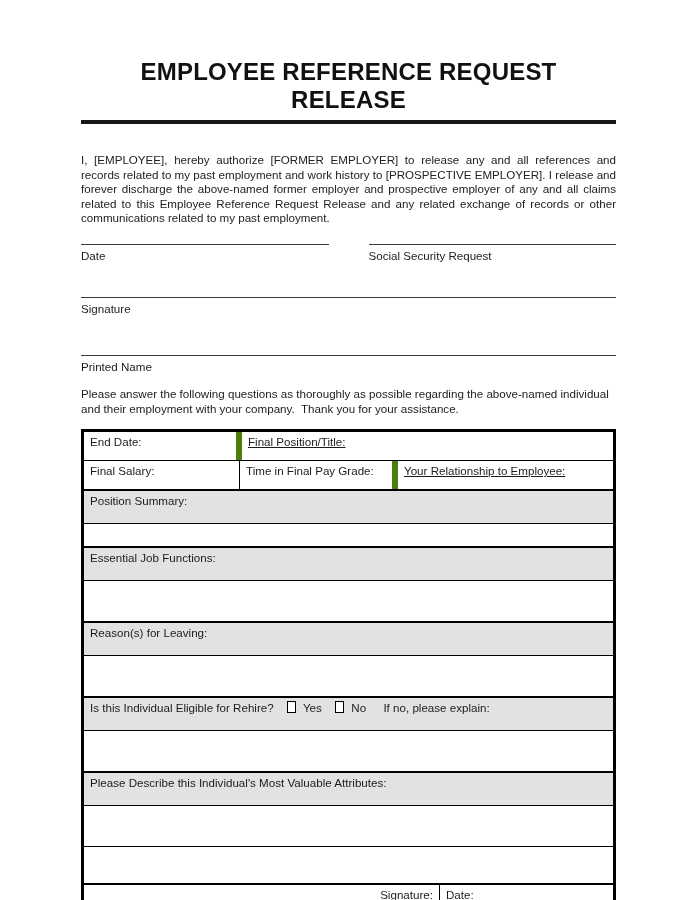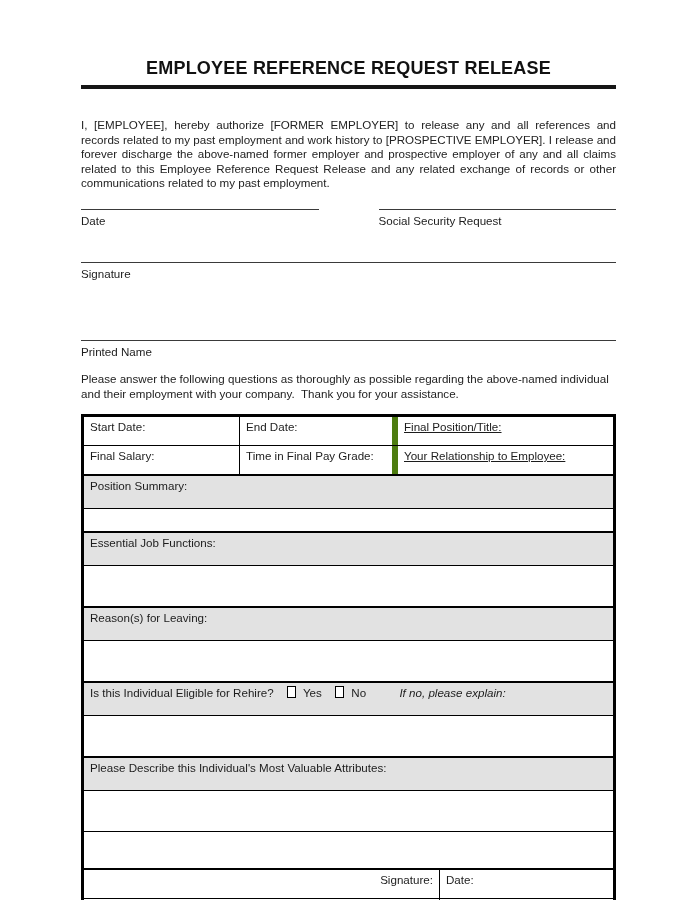--- a/index.html
+++ b/index.html
@@ -4,31 +4,31 @@
 <style>
   html, body { margin:0; padding:0; }
   body {
     width:698px; height:900px; background:#ffffff;
     font-family:"Liberation Sans", sans-serif; color:#1c1c1c;
     overflow:hidden;
   }
   .content { width:535px; margin-left:81px; padding-top:58px; }
 
   .doc-title {
-    font-size:18px; font-weight:bold; text-align:center;
+    font-size:24px; font-weight:bold; text-align:center;
     letter-spacing:0.2px; color:#111;
   }
   .title-rule { height:4px; background:#161616; margin-top:6px; }
 
   .intro {
     margin:29px 0 0; font-size:11.6px; line-height:14.6px;
     text-align:justify; color:#222;
   }
 
-  .sig-row { display:flex; gap:60px; margin-top:18px; }
+  .sig-row { display:flex; gap:40px; margin-top:18px; }
   .sig-row + .sig-row { margin-top:35px;flex-direction:column; }
   .sig-field { flex:1; }
   .sig-line { border-top:1.5px solid #3a3a3a; height:0; }
   .sig-label { font-size:11.6px; padding-top:4px; }
 
   .instruction {
     margin:14px 0 0; font-size:11.6px; line-height:14.6px;
     white-space:pre-wrap; color:#222;
   }
 
@@ -48,21 +48,21 @@
   .head .td, .td.head { height:32px; padding-top:3px; }
   .blank-short .td { height:22px; }
   .blank-tall .td { height:40px; }
   .blank-mid .td { height:36px; }
 
   .checkbox {
     display:inline-block; width:7px; height:10px;
     border:1px solid #000; background:#fff;
     vertical-align:-1px; margin:0 4px 0 10px;
   }
-  .explain-label { margin-left:30px;font-style:italic; }
+  .explain-label { margin-left:14px; }
 
   .fcell-left { width:356px; border-right:1px solid #000;text-align:right; }
   .fcell-right { flex:1; }
   .footer-row .td { height:28px; }
 </style>
 </head>
 <body>
 
 <div class="content">
 
@@ -91,23 +91,20 @@
       <div class="sig-line"></div>
       <div class="sig-label">Printed Name</div>
     </div>
   </div>
 
   <p class="instruction">Please answer the following questions as thoroughly as possible regarding the above-named individual and their employment with your company.  Thank you for your assistance.</p>
 
   <div class="form-table">
 
     <div class="tr first info-row">
-      <div class="td c1">
-        <span>Start Date:</span>
-      </div>
       <div class="td c2">
         <span>End Date:</span>
       </div>
       <div class="td c3">
         <span>Final Position/Title:</span>
       </div>
     </div>
 
     <div class="tr info-row">
       <div class="td c1">

